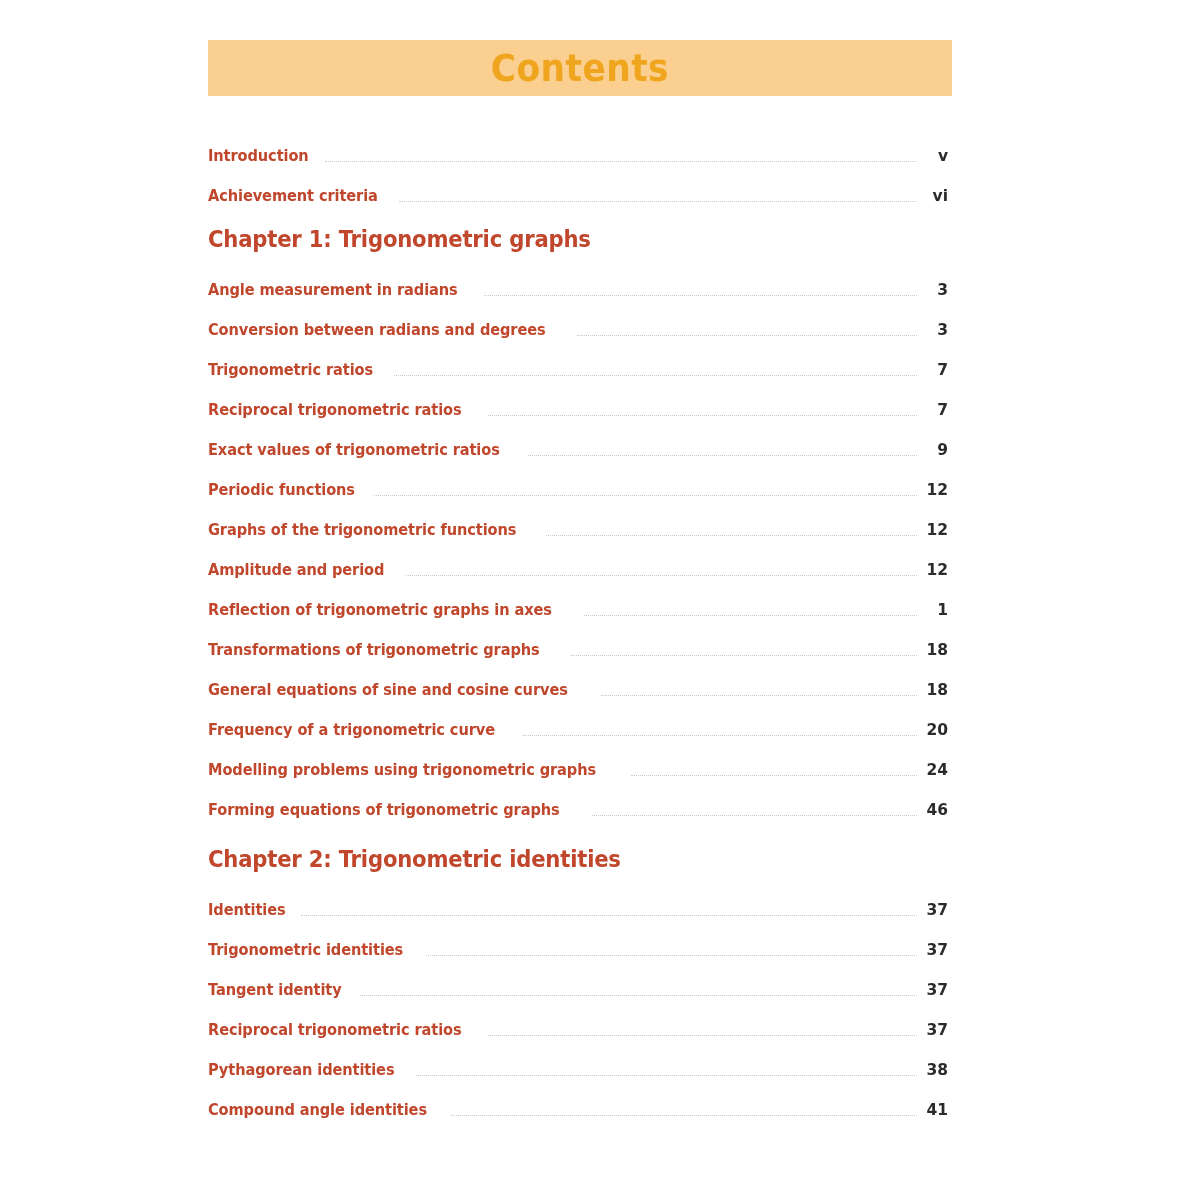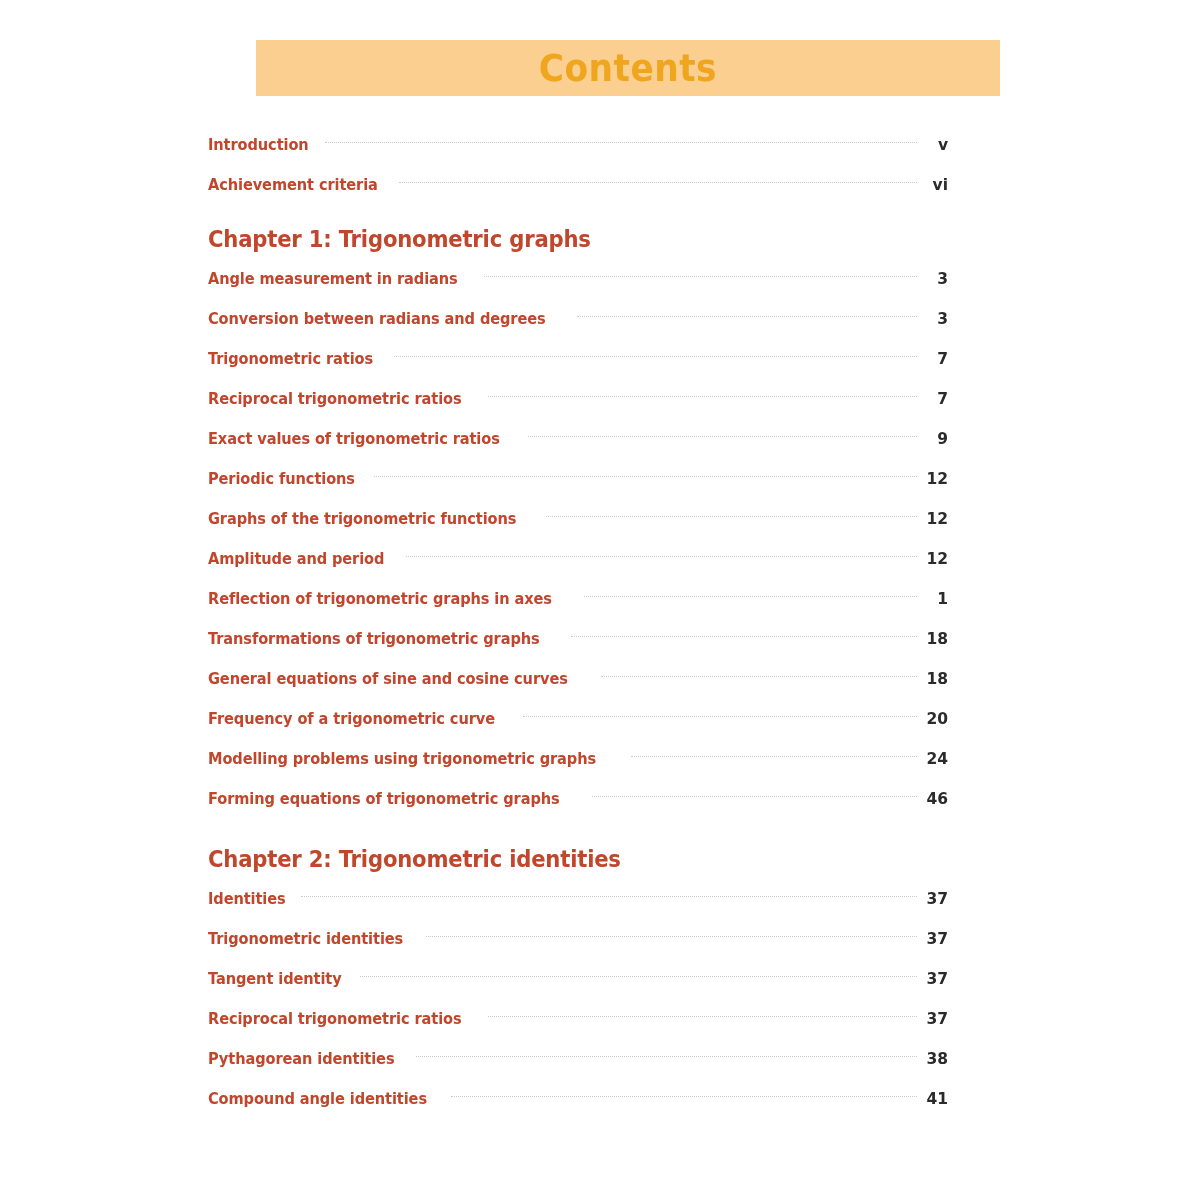--- a/index.html
+++ b/index.html
@@ -27,21 +27,20 @@
   .contents-banner {
     position: absolute;
     left: 208px;
     top: 40px;
     width: 744px;
     height: 56px;
     background: #fbcf90;
     display: flex;
     align-items: center;
     justify-content: center;
-    margin-left: 48px;
   }
   .contents-title {
     font-family: "DejaVu Sans", sans-serif;
     font-size: 37px;
     font-weight: bold;
     color: #efa61e;
     letter-spacing: 0.5px;
     line-height: 1;
     transform: scaleX(0.93);
     transform-origin: center;
@@ -51,21 +50,21 @@
   .toc {
     position: absolute;
     left: 208px;
     top: 125px;
     width: 740px;
   }
 
   .toc-row {
     position: relative;
     display: flex;
-    align-items: center;
+    align-items: flex-end;
     height: 40px;
   }
 
   .toc-label {
     font-family: "DejaVu Sans", sans-serif;
     font-size: 15.5px;
     font-weight: bold;
     color: #c0462c;
     white-space: nowrap;
     letter-spacing: -0.1px;

